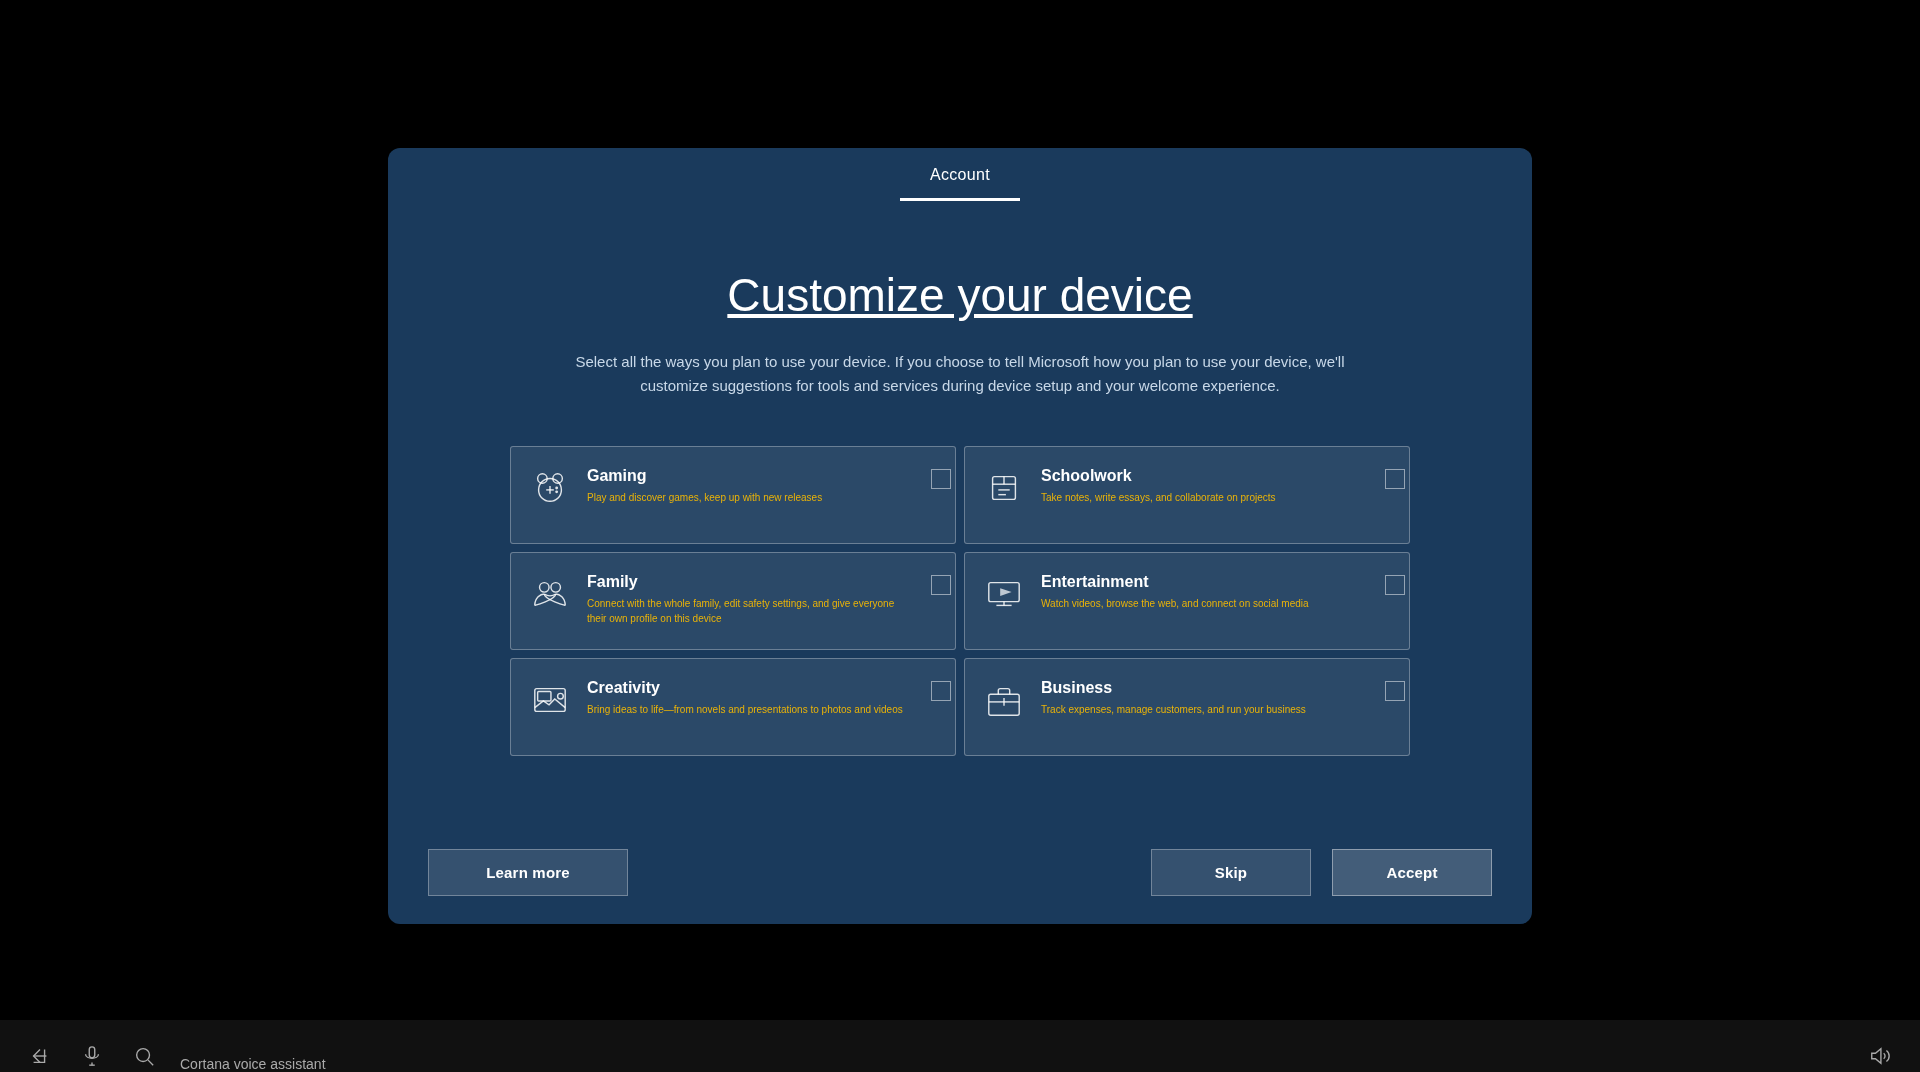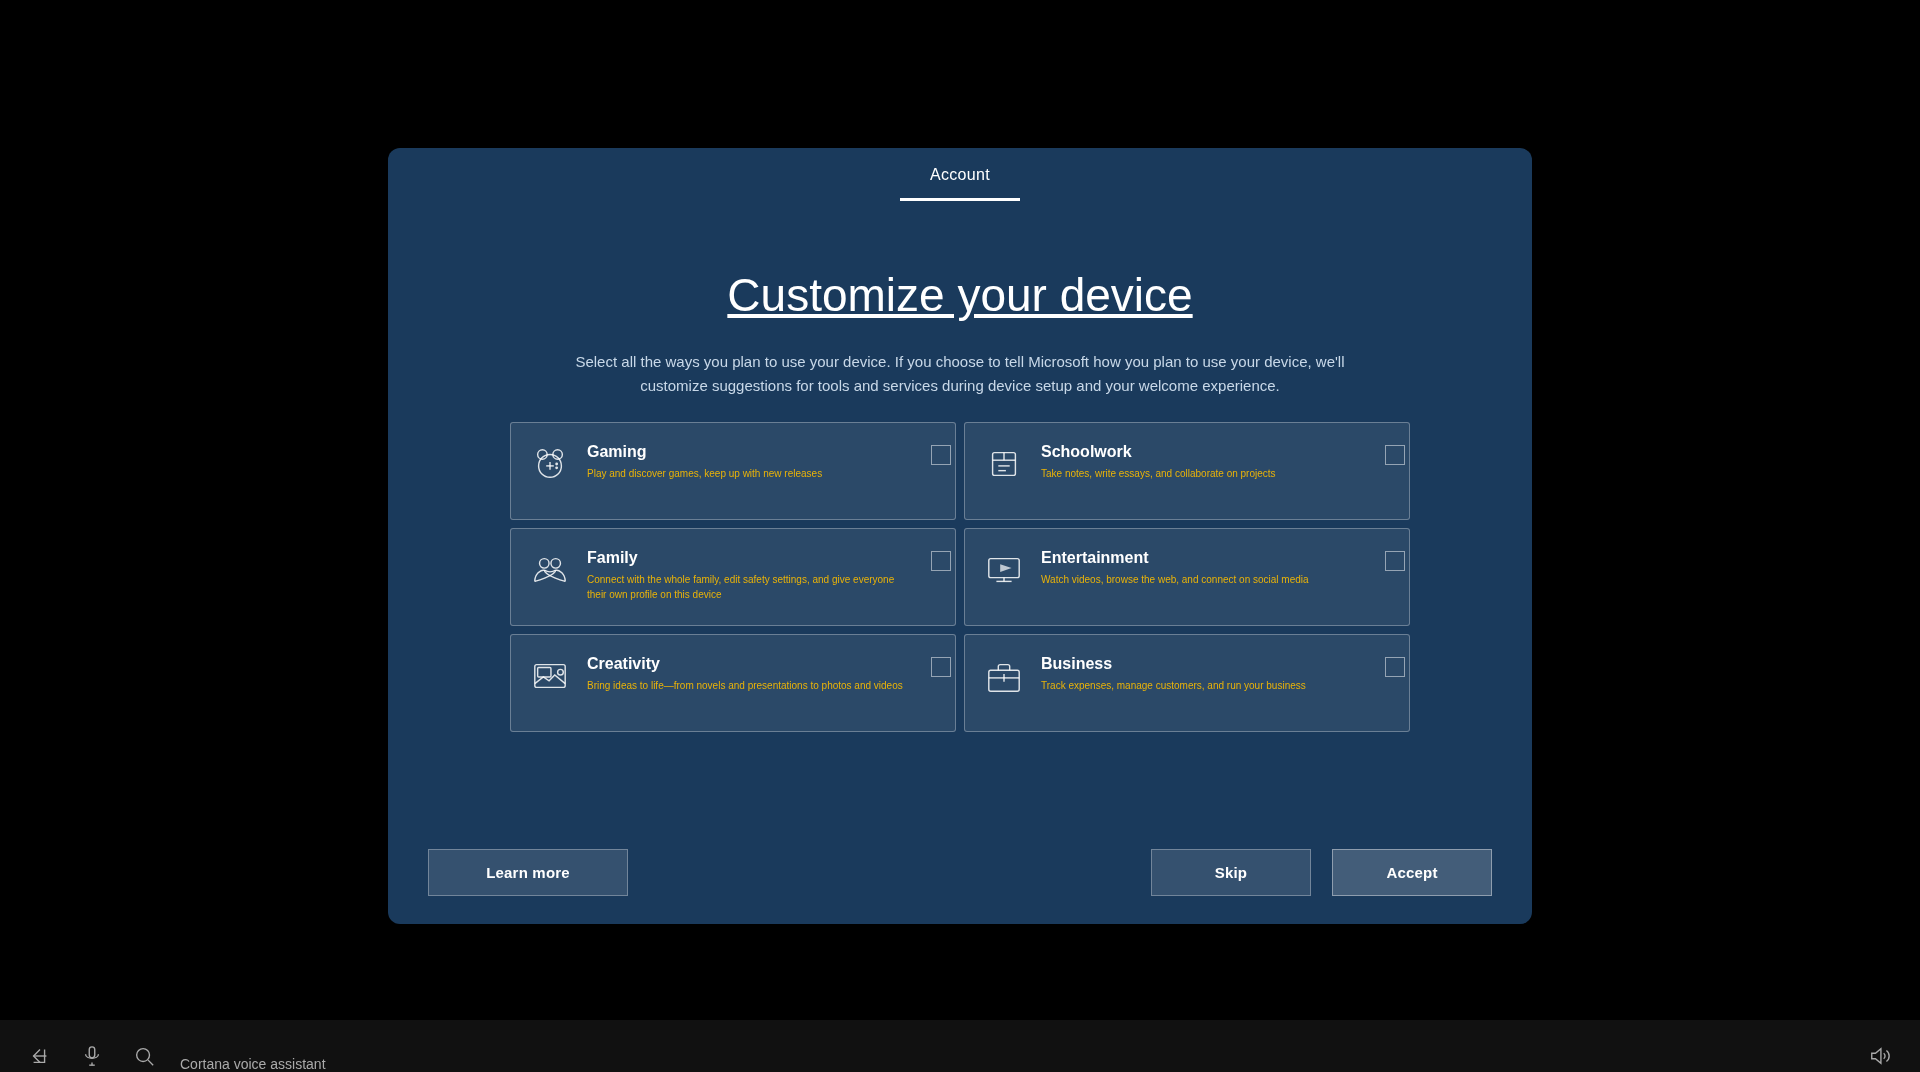--- a/index.html
+++ b/index.html
@@ -63,21 +63,21 @@
       text-align: center;
       text-decoration: underline;
     }
 
     .page-description {
       color: #c8d8e8;
       font-size: 15px;
       text-align: center;
       max-width: 820px;
       line-height: 1.6;
-      margin-bottom: 24px;
+      margin-bottom: 48px;
     }
 
     
     .options-grid {
       display: grid;
       grid-template-columns: 1fr 1fr;
       gap: 8px;
       width: 100%;
       max-width: 900px;
     }

